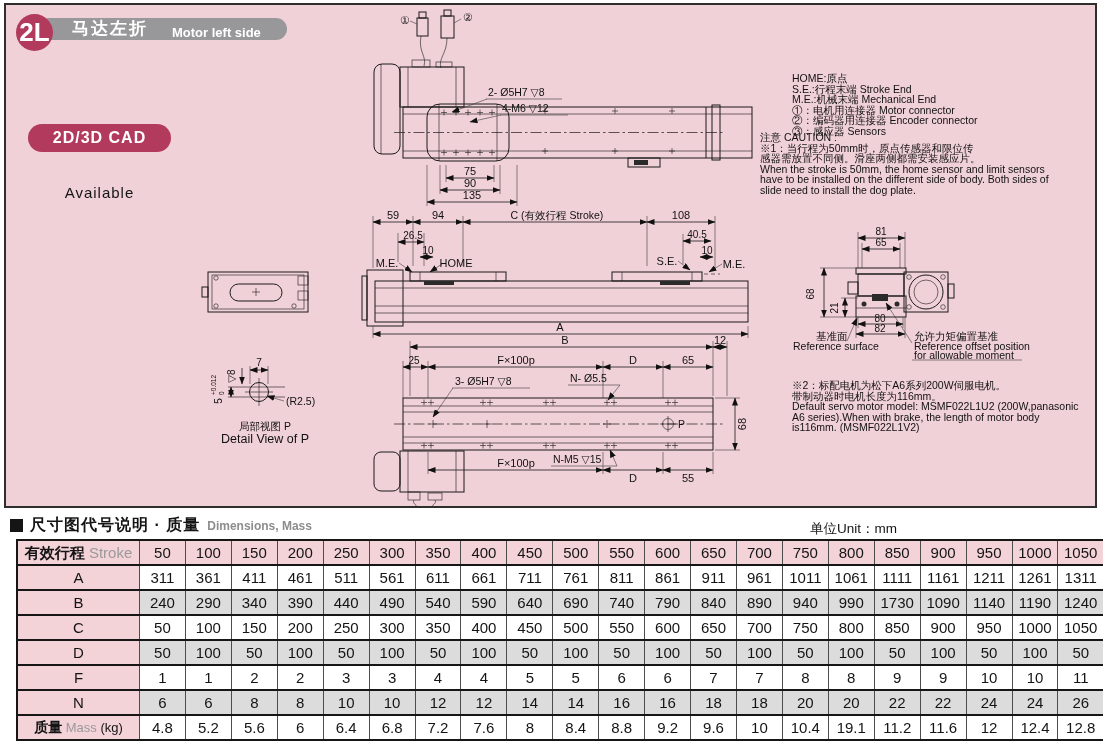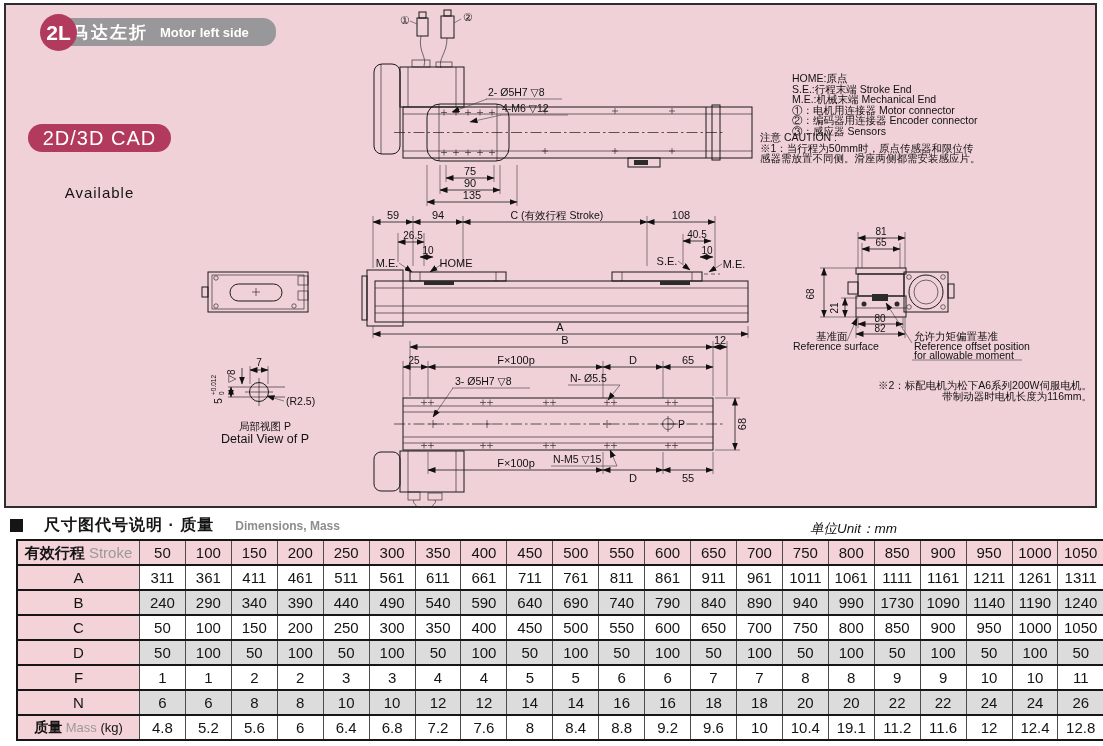--- a/index.html
+++ b/index.html
@@ -6,47 +6,47 @@
   body{
     width:1103px;height:746px;position:relative;background:#fff;
     font-family:"Liberation Sans",sans-serif;overflow:hidden;color:#141414;
   }
   .panel{
     position:absolute;left:4px;top:3px;width:1093px;height:505px;
     background:#f0d1d8;border:2px solid #2e2e2e;box-sizing:border-box;
   }
   .badge2l{
     position:absolute;left:16px;top:14px;width:37px;height:37px;border-radius:50%;
-    background:#b23a5c;color:#fff;font-size:21px;font-weight:bold;
-    display:flex;align-items:center;justify-content:center;z-index:3;margin-left:24px;
+    background:#b23a5c;color:#fff;font-size:26px;font-weight:bold;
+    display:flex;align-items:center;justify-content:center;z-index:3;
   }
   .banner{
-    position:absolute;left:46px;top:18px;height:28px;min-width:230px;
+    position:absolute;left:46px;top:18px;height:22px;min-width:230px;
     background:#98989a;border-radius:2px 13px 13px 2px;color:#fff;
-    display:flex;align-items:center;padding:0 26px;gap:12px;z-index:2;box-sizing:border-box;
+    display:flex;align-items:flex-end;padding:0 26px;gap:24px;z-index:2;box-sizing:border-box;
   }
   .banner .cn{font-size:17px;font-weight:bold;letter-spacing:2px;}
   .banner .en{font-size:13px;font-weight:bold;}
   .cadbadge{
     position:absolute;left:28px;top:124px;width:143px;height:28px;border-radius:14px;
-    background:#b23a5c;color:#fff;font-weight:normal;font-size:20px;letter-spacing:1px;
+    background:#b23a5c;color:#fff;font-weight:bold;font-size:16px;letter-spacing:1px;
     display:flex;align-items:center;justify-content:center;
   }
   .cadsub{position:absolute;left:28px;top:156px;width:143px;text-align:center;font-size:15px;letter-spacing:1px;margin-top:28px;}
   .notes{position:absolute;font-size:10.5px;line-height:10.6px;color:#111;}
   .notes .en{width:292px;}
   #legend{left:792px;top:57px;width:300px;margin-top:16px;}
   #caution{left:760px;top:132px;width:300px;}
-  #note2{left:792px;top:380px;width:300px;text-align:right;}
+  #note2{left:792px;top:380px;width:300px;}
   #drawing-svg{position:absolute;left:0;top:0;z-index:1;}
-  .section-title{position:absolute;left:10px;top:515px;display:flex;align-items:center;gap:21px;}
+  .section-title{position:absolute;left:10px;top:515px;display:flex;align-items:center;gap:7px;}
   .sq{width:13px;height:13px;background:#151515;display:inline-block;}
   .section-title .cn{font-size:16px;font-weight:bold;letter-spacing:1px;}
   .section-title .en{font-size:12px;color:#8d8d8d;font-weight:bold;}
-  .unit{position:absolute;left:810px;top:520px;font-size:13.5px;font-style:italic;}
+  .unit{position:absolute;left:810px;top:520px;font-size:13.5px;}
   #dim-table{
     position:absolute;left:16px;top:539px;width:1089px;border-collapse:collapse;
     table-layout:fixed;border:2px solid #161616;
   }
   #dim-table td{
     border:1px solid #4c4c4c;border-top:2px solid #161616;border-bottom:2px solid #161616;
     height:23px;line-height:23px;text-align:center;font-size:15px;padding:0;
     overflow:hidden;white-space:nowrap;
   }
   #dim-table td.lab{width:121px;}
@@ -89,24 +89,26 @@
   <div>S.E.:行程末端 Stroke End</div>
   <div>M.E.:机械末端 Mechanical End</div>
   <div>①：电机用连接器 Motor connector</div>
   <div>②：编码器用连接器 Encoder connector</div>
   <div>③：感应器 Sensors</div>
 </div>
 <div class="notes" id="caution">
   <div>注意 CAUTION :</div>
   <div>※1：当行程为50mm时，原点传感器和限位传</div>
   <div>感器需放置不同侧。滑座两侧都需安装感应片。</div>
+  <div class="en">When the stroke is 50mm, the home sensor and limit sensors have to be installed on the different side of body. Both sides of slide need to install the dog plate.</div>
 </div>
 <div class="notes" id="note2">
   <div>※2：标配电机为松下A6系列200W伺服电机。</div>
   <div>带制动器时电机长度为116mm。</div>
+  <div class="en">Default servo motor model: MSMF022L1U2 (200W,panasonic A6 series).When with brake, the length of motor body is116mm. (MSMF022L1V2)</div>
 </div>
 
 <svg id="drawing-svg" width="1103" height="746" viewBox="0 0 1103 746">
   <defs>
     <marker id="ar" viewBox="0 0 8 6" markerWidth="8" markerHeight="6" refX="7.5" refY="3" orient="auto-start-reverse" markerUnits="userSpaceOnUse">
       <path d="M0,0 L8,3 L0,6 Z" fill="#111"></path>
     </marker>
   </defs>
 
   <g>

